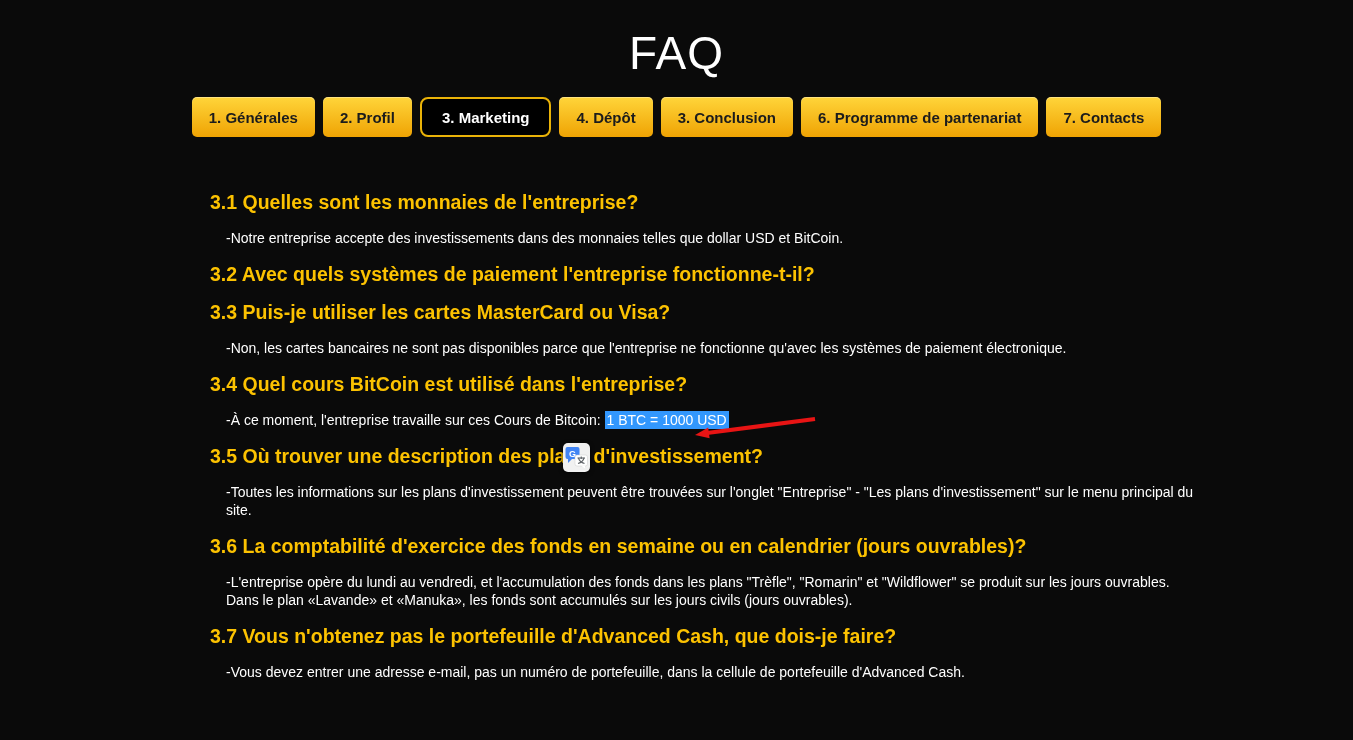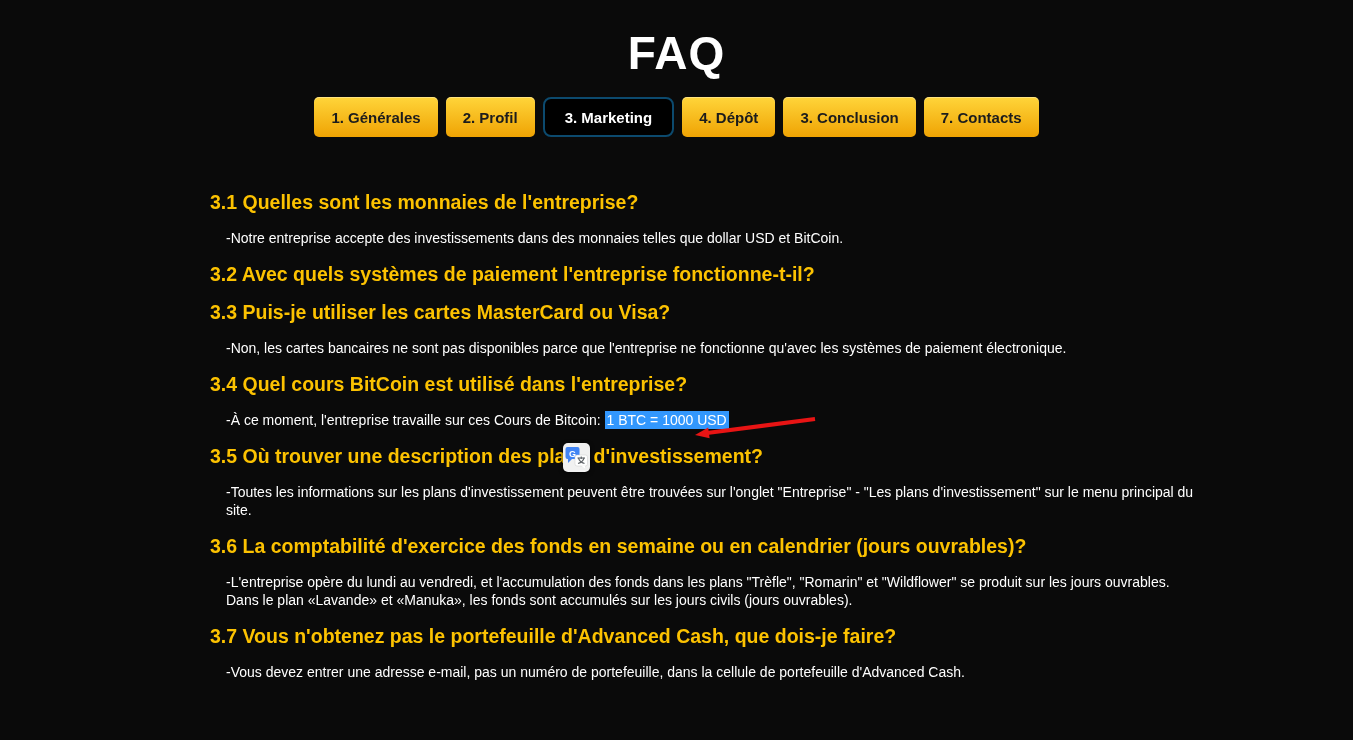--- a/index.html
+++ b/index.html
@@ -12,21 +12,21 @@
     height: 740px;
     position: relative;
     overflow: hidden;
     font-family: "Liberation Sans", sans-serif;
   }
   .page-title {
     margin: 26px 0 0 0;
     text-align: center;
     color: #ffffff;
     font-size: 46px;
-    font-weight: 700;
+    font-weight: 400;
     letter-spacing: 1px;
   }
   .tab-bar {
     margin-top: 17px;
     display: flex;
     justify-content: center;
     align-items: center;
     gap: 8px;
   }
   .tab {
@@ -38,21 +38,21 @@
     color: #1c1c1c;
     font-family: "Liberation Sans", sans-serif;
     font-size: 15px;
     font-weight: 700;
     cursor: pointer;
     box-shadow: inset 0 1px 0 rgba(255,255,255,0.35);
   }
   .tab.active {
     background: #000000;
     color: #ffffff;
-    border: 2px solid #0c4a6e;
+    border: 2px solid #eab308;
     border-radius: 8px;
     box-shadow: none;
     padding: 0 20px;
   }
   .faq-content {
     margin: 54px 0 0 210px;
     width: 1002px;
   }
   .faq-item {
     margin-bottom: 16px;
@@ -102,20 +102,21 @@
 <div>
 
   <h1 class="page-title">FAQ</h1>
 
   <div class="tab-bar">
     <button class="tab">1. Générales</button>
     <button class="tab">2. Profil</button>
     <button class="tab active">3. Marketing</button>
     <button class="tab">4. Dépôt</button>
     <button class="tab">3. Conclusion</button>
+    <button class="tab">6. Programme de partenariat</button>
     <button class="tab">7. Contacts</button>
   </div>
 
   <div class="faq-content">
 
     <section class="faq-item">
       <h2 class="faq-question">3.1 Quelles sont les monnaies de l'entreprise?</h2>
       <p class="faq-answer">-Notre entreprise accepte des investissements dans des monnaies telles que dollar USD et BitCoin.</p>
     </section>
 

